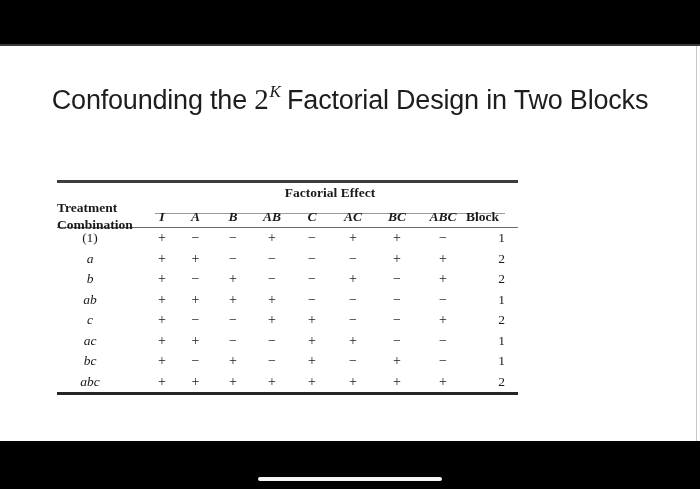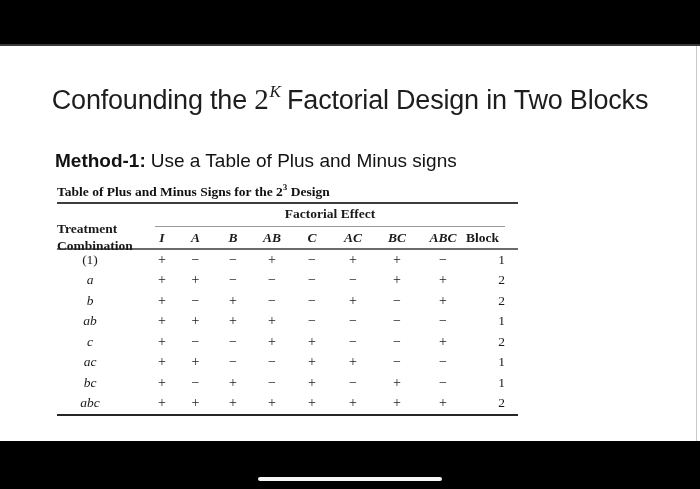--- a/index.html
+++ b/index.html
@@ -33,21 +33,21 @@
   .caption{font-family:"Liberation Serif",serif;font-weight:700;font-size:13.5px;
            line-height:15px;margin-top:3px;color:#111;}
   .caption sup{font-size:9px;}
   .rule-top{height:2.5px;background:#3d3d3d;margin-top:3px;}
   .rule-mid{height:1.5px;background:#6b6b6b;}
   .rule-bot{height:2.5px;background:#262626;}
 
   .thead{position:relative;height:44px;font-family:"Liberation Serif",serif;}
   .treat-h{position:absolute;left:0;top:16px;font-weight:700;font-size:13.5px;line-height:17px;}
   .spanner{position:absolute;left:98px;top:2px;width:350px;text-align:center;
-           font-weight:700;font-size:13.5px;line-height:16px;padding-bottom:4px;
+           font-weight:700;font-size:13.5px;line-height:16px;padding-bottom:12px;
            border-bottom:1.2px solid #9a9a9a;}
   .letters-row{position:absolute;left:90px;top:25px;height:18px;line-height:18px;display:flex;}
   .eff-h{display:inline-block;text-align:center;font-weight:700;font-style:italic;font-size:13.5px;}
   .block-h{display:inline-block;width:52px;text-align:left;font-weight:700;font-size:13.5px;}
 
   .tbody{font-family:"Liberation Serif",serif;font-size:14px;}
   .trow{display:flex;height:20.5px;line-height:20.5px;}
   .treat-c{width:66px;padding-right:24px;text-align:center;font-size:13.5px;}
   .treat-c.it{font-style:italic;}
   .sign-c{display:inline-block;text-align:center;}
@@ -55,25 +55,23 @@
 </style>
 </head>
 <body>
 
 <div class="screen">
   <div class="top-bar"></div>
 
   <div class="slide">
     <div class="title"><span>Confounding the </span><span class="math"><span>2</span><sup class="k">K</sup></span><span> Factorial Design in Two Blocks</span></div>
 
-    <div class="method"><span class="m-label">Method-1:</span><span class="m-text">Use a Table of Plus and Minus signs</span></div>
 
     <div class="table-sec">
 
-      <div class="caption"><span>Table of Plus and Minus Signs for the 2</span><sup>3</sup><span> Design</span></div>
 
       <div class="rule-top"></div>
 
       <div class="thead">
         <div class="treat-h">
           <div>Treatment</div>
           <div>Combination</div>
         </div>
         <div class="spanner">Factorial Effect</div>
         <div class="letters-row">

